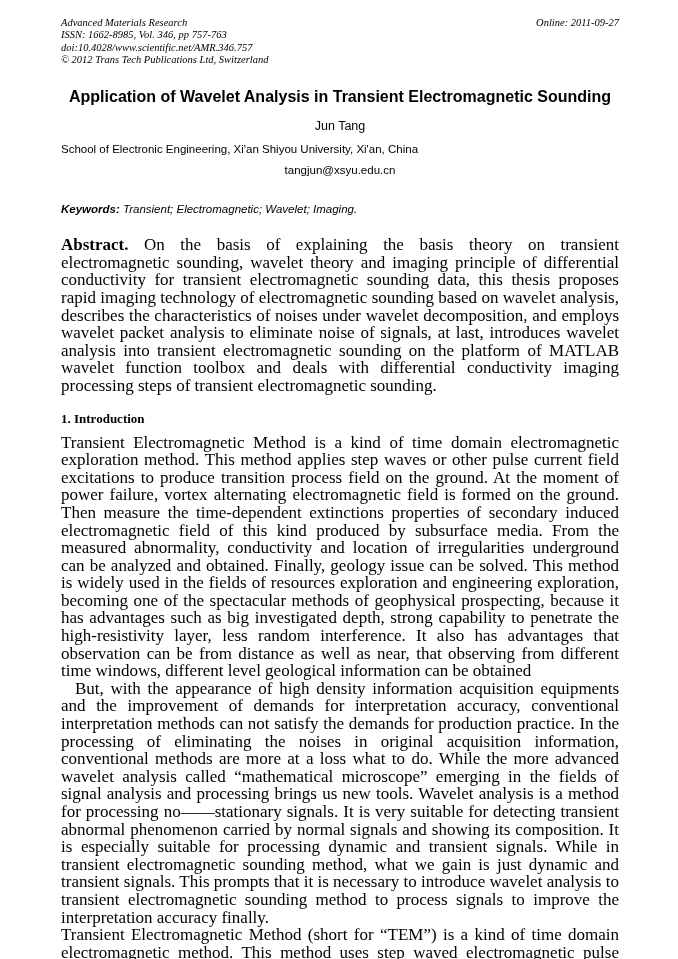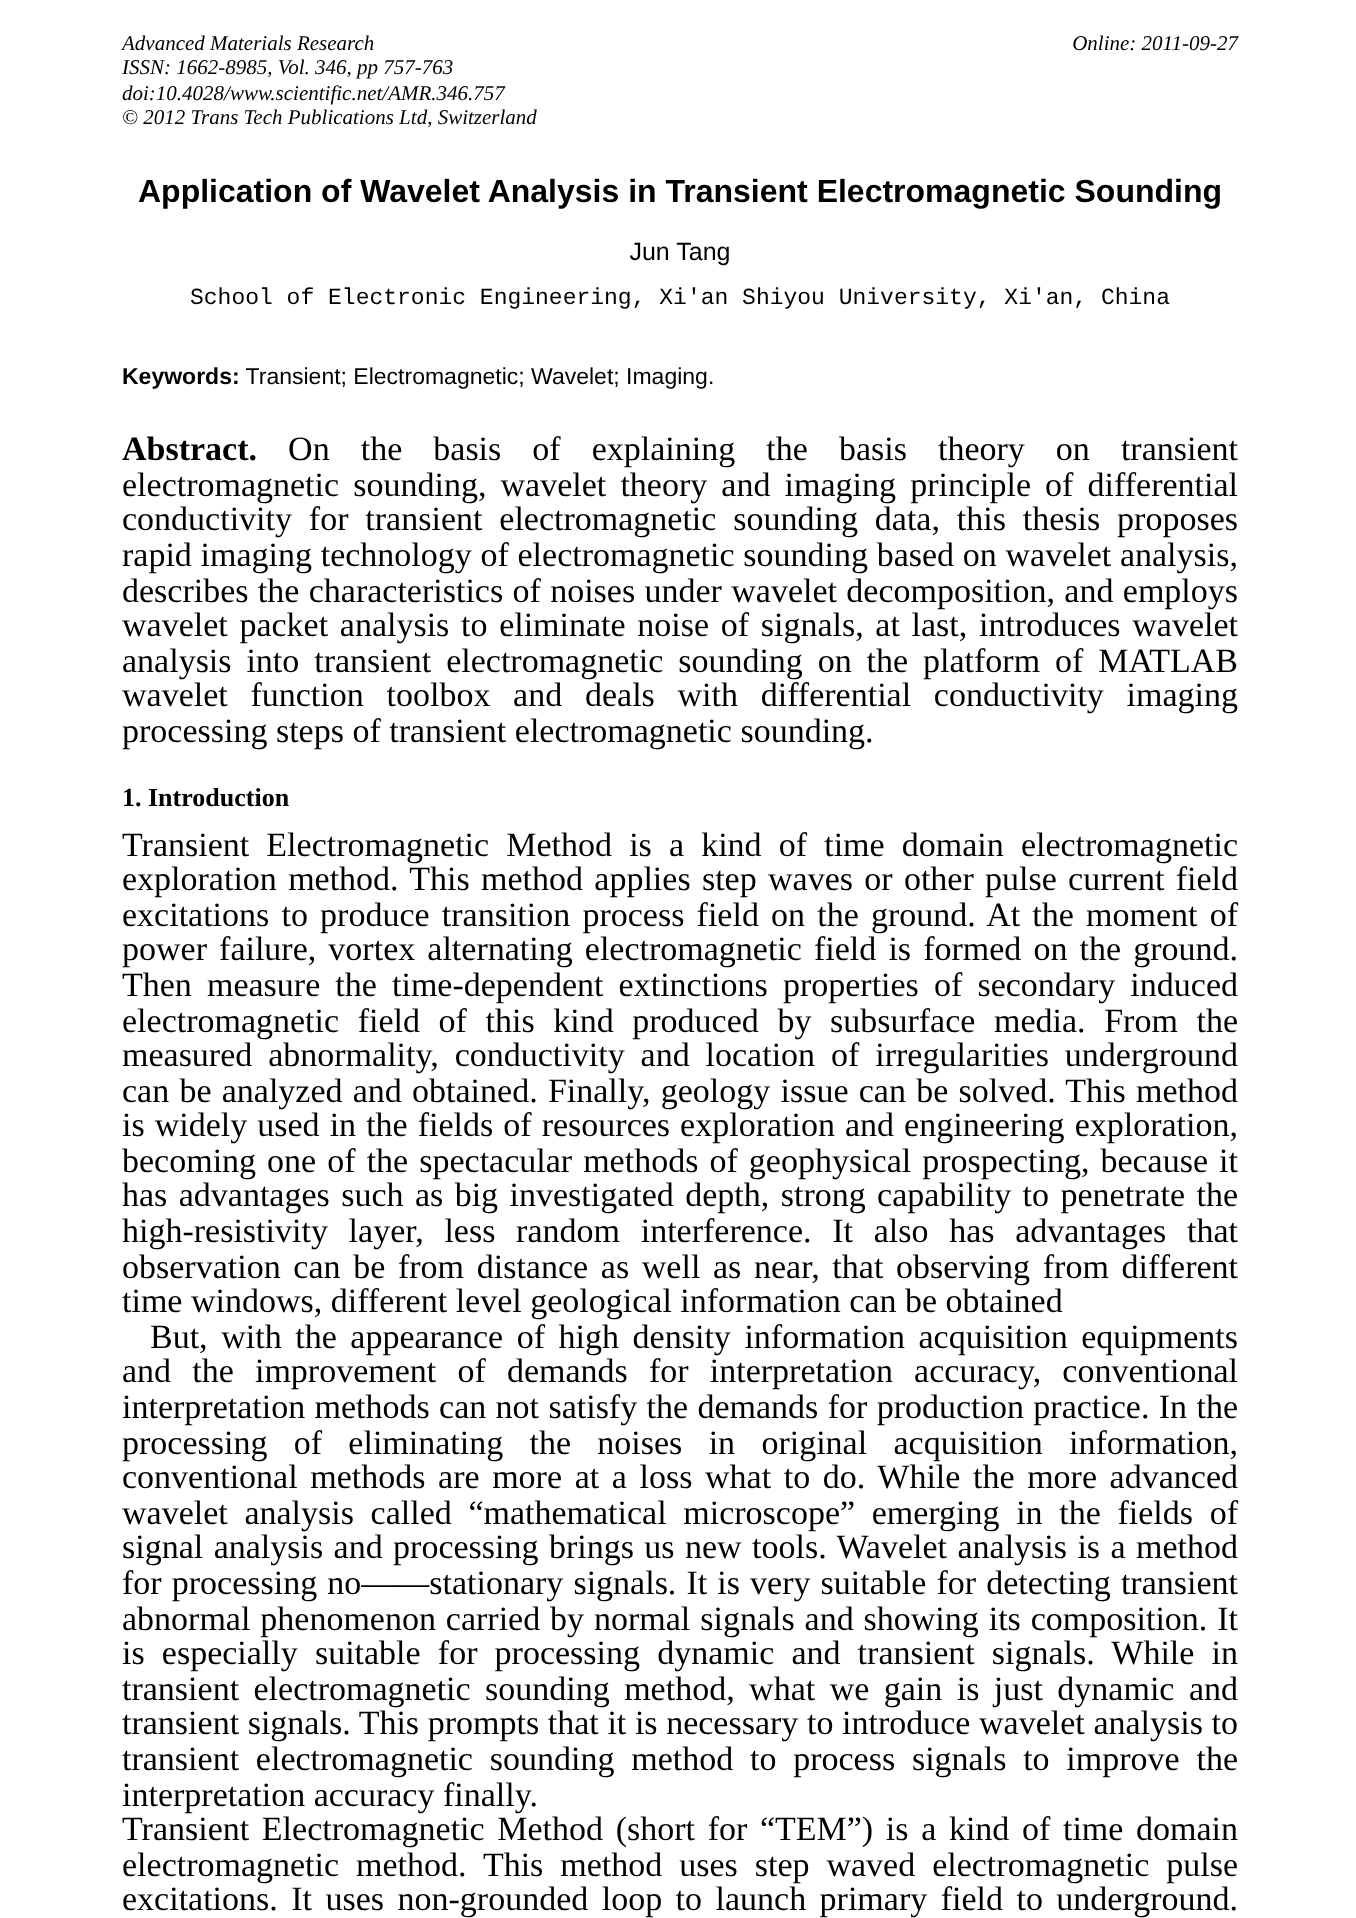--- a/index.html
+++ b/index.html
@@ -32,35 +32,36 @@
     text-align: center;
     margin: 22px 0 0 0;
   }
   .author {
     font-family: "Liberation Sans", sans-serif;
     font-size: 12.5px;
     text-align: center;
     margin-top: 13px;
   }
   .affiliation {
-    font-family: Liberation Mono, monospace;
+    font-family: Liberation Sans, sans-serif;
     font-size: 11.5px;
-    text-align: center;
+    text-align: left;
     margin-top: 10px;
   }
   .email {
     font-family: "Liberation Sans", sans-serif;
     font-size: 11.5px;
     text-align: center;
     margin-top: 9px;
   }
   .keywords {
     font-family: "Liberation Sans", sans-serif;
     font-size: 11.5px;
     margin: 27px 0 0 0;
+    font-style: italic;
   }
   .bold { font-weight: bold; }
   .body-text {
     font-size: 17px;
     line-height: 17.6px;
     text-align: justify;
     margin: 0;
   }
   .abstract { margin-top: 21px; }
   .section-heading {
@@ -86,20 +87,21 @@
     </div>
     <div class="header-right">Online: 2011-09-27</div>
   </div>
 
   <h1 class="title">Application of Wavelet Analysis in Transient Electromagnetic Sounding</h1>
 
   <div class="author">Jun Tang</div>
 
   <div class="affiliation">School of Electronic Engineering, Xi'an Shiyou University, Xi'an, China</div>
 
+  <div class="email">tangjun@xsyu.edu.cn</div>
 
   <p class="keywords"><span class="bold">Keywords:</span><span> Transient; Electromagnetic; Wavelet; Imaging.</span></p>
 
   <p class="body-text abstract"><span class="bold">Abstract.</span><span> On the basis of explaining the basis theory on transient electromagnetic sounding, wavelet theory and imaging principle of differential conductivity for transient electromagnetic sounding data, this thesis proposes rapid imaging technology of electromagnetic sounding based on wavelet analysis, describes the characteristics of noises under wavelet decomposition, and employs wavelet packet analysis to eliminate noise of signals, at last, introduces wavelet analysis into transient electromagnetic sounding on the platform of MATLAB wavelet function toolbox and deals with differential conductivity imaging processing steps of transient electromagnetic sounding.</span></p>
 
   <h2 class="section-heading">1. Introduction</h2>
 
   <p class="body-text">Transient Electromagnetic Method is a kind of time domain electromagnetic exploration method. This method applies step waves or other pulse current field excitations to produce transition process field on the ground. At the moment of power failure, vortex alternating electromagnetic field is formed on the ground. Then measure the time-dependent extinctions properties of secondary induced electromagnetic field of this kind produced by subsurface media. From the measured abnormality, conductivity and location of irregularities underground can be analyzed and obtained. Finally, geology issue can be solved. This method is widely used in the fields of resources exploration and engineering exploration, becoming one of the spectacular methods of geophysical prospecting, because it has advantages such as big investigated depth, strong capability to penetrate the high-resistivity layer, less random interference. It also has advantages that observation can be from distance as well as near, that observing from different time windows, different level geological information can be obtained</p>
 
   <p class="body-text indent">But, with the appearance of high density information acquisition equipments and the improvement of demands for interpretation accuracy, conventional interpretation methods can not satisfy the demands for production practice. In the processing of eliminating the noises in original acquisition information, conventional methods are more at a loss what to do. While the more advanced wavelet analysis called “mathematical microscope” emerging in the fields of signal analysis and processing brings us new tools. Wavelet analysis is a method for processing no——stationary signals. It is very suitable for detecting transient abnormal phenomenon carried by normal signals and showing its composition. It is especially suitable for processing dynamic and transient signals. While in transient electromagnetic sounding method, what we gain is just dynamic and transient signals. This prompts that it is necessary to introduce wavelet analysis to transient electromagnetic sounding method to process signals to improve the interpretation accuracy finally.</p>

